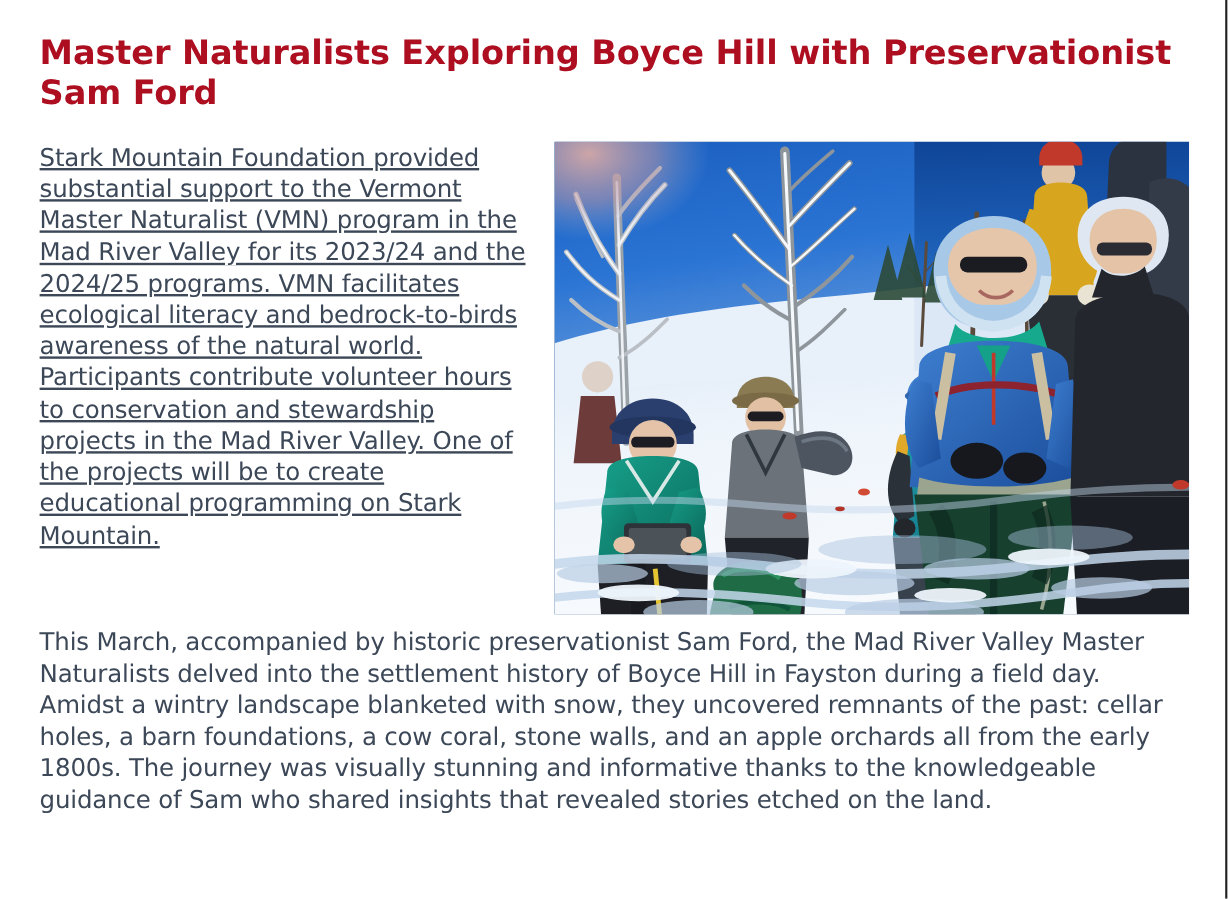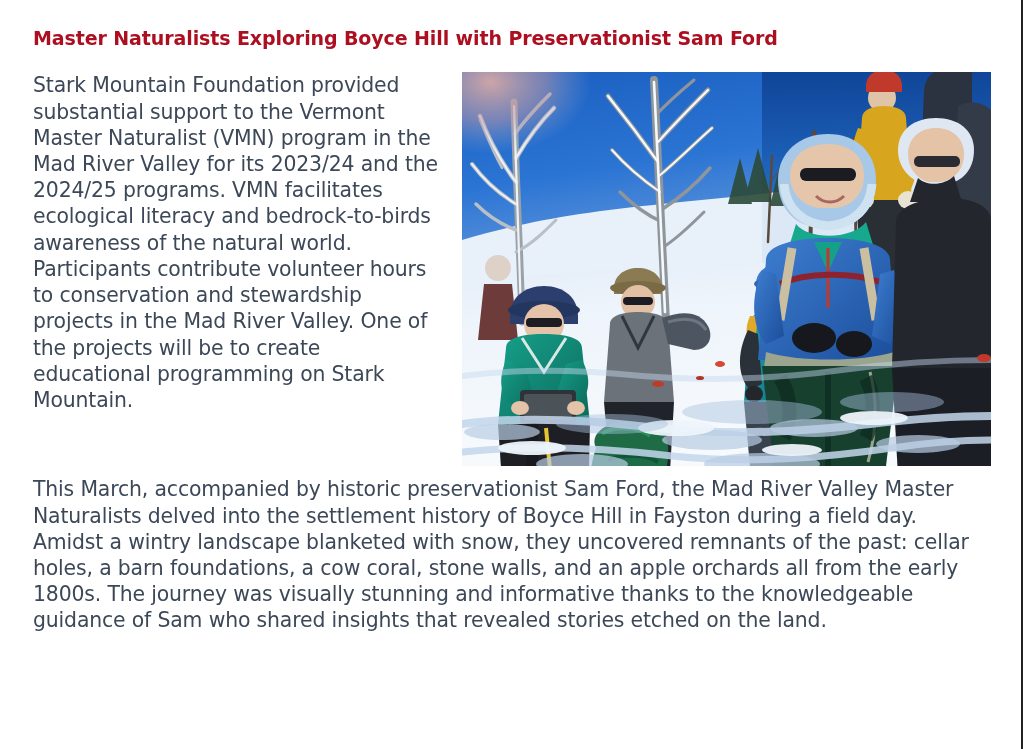--- a/index.html
+++ b/index.html
@@ -26,21 +26,21 @@
   .article {
     position: absolute;
     left: 33px;
     top: 27px;
     width: 958px;
   }
   .headline {
     color: #AD0F21;
     font-family: "DejaVu Sans", sans-serif;
     font-weight: bold;
-    font-size: 19px;
+    font-size: 28px;
     line-height: 1.23;
     letter-spacing: -0.1px;
     margin: 0 0 0 0;
     width: 950px;
   }
 
   .body-wrap {
     margin-top: 22px;
     position: relative;
   }
@@ -64,20 +64,21 @@
   .para {
     color: #3C4858;
     font-family: "DejaVu Sans", sans-serif;
     font-size: 20.4px;
     line-height: 1.285;
     margin: 0;
     letter-spacing: -0.15px;
   }
   .para.lead {
     width: 410px;
+    text-decoration: underline;
   }
   .para.full {
     clear: both;
     margin-top: 44px;
     width: 958px;
   }
 </style>
 </head>
 <body>
 

